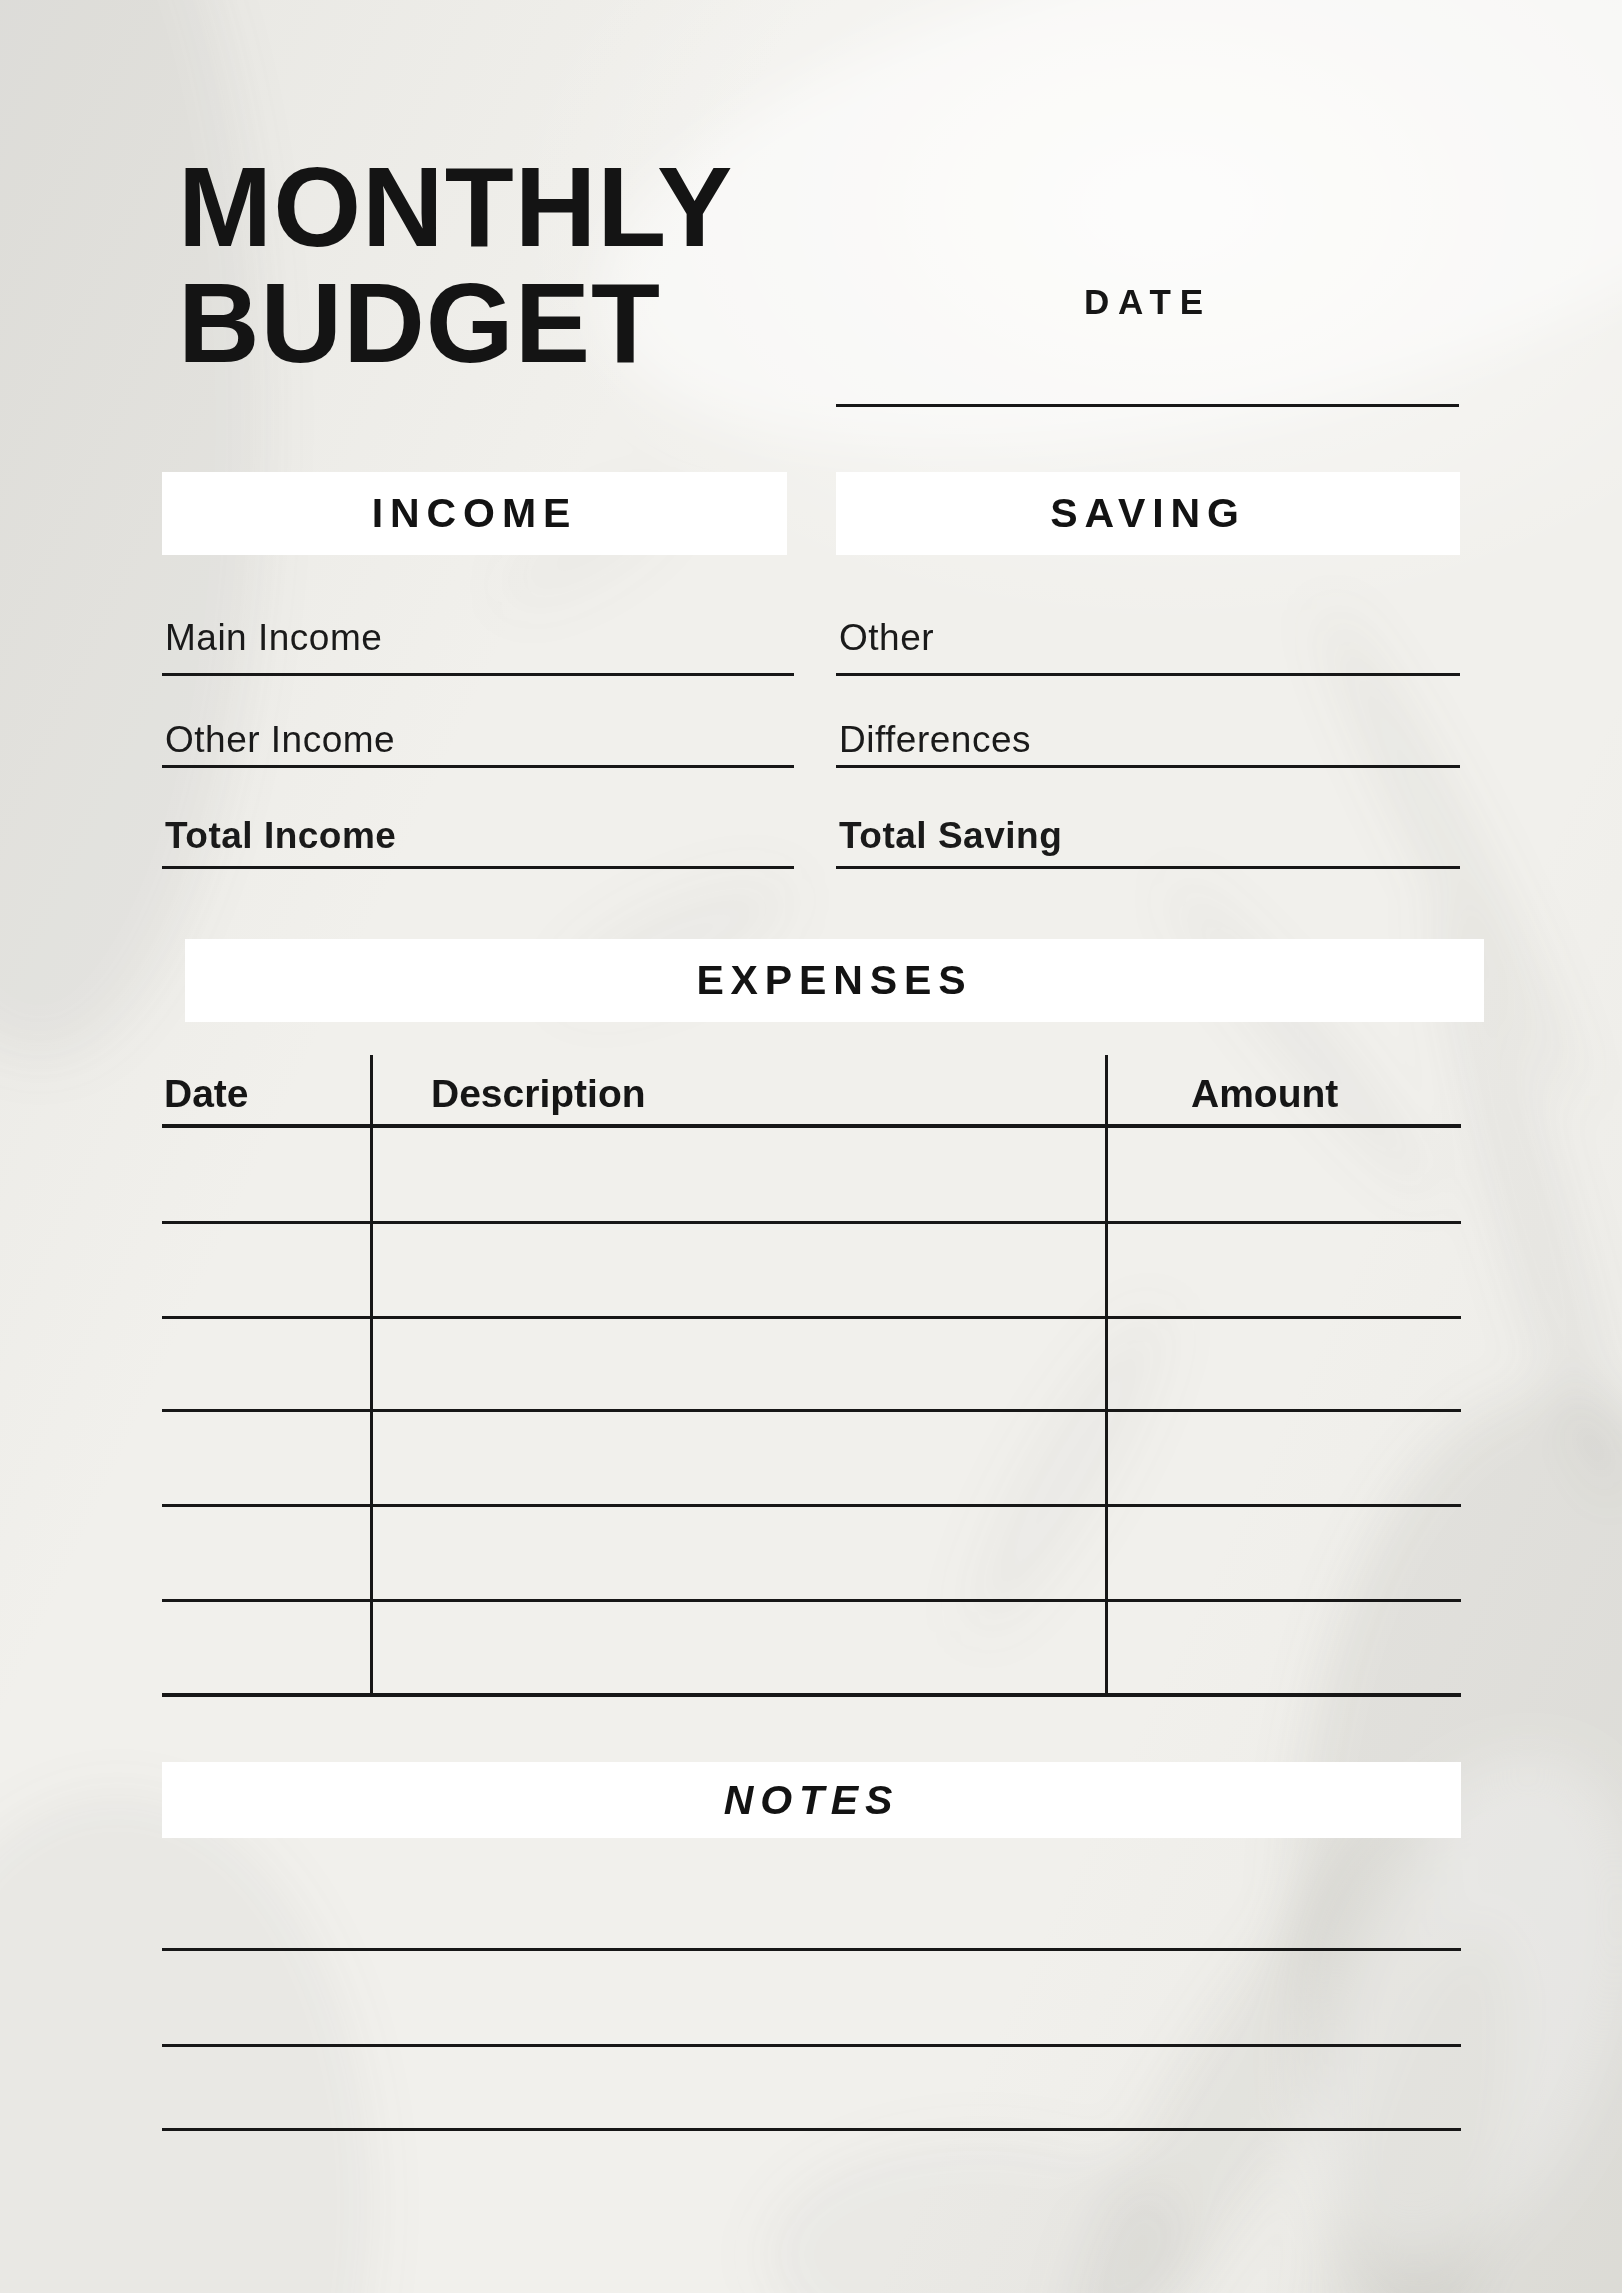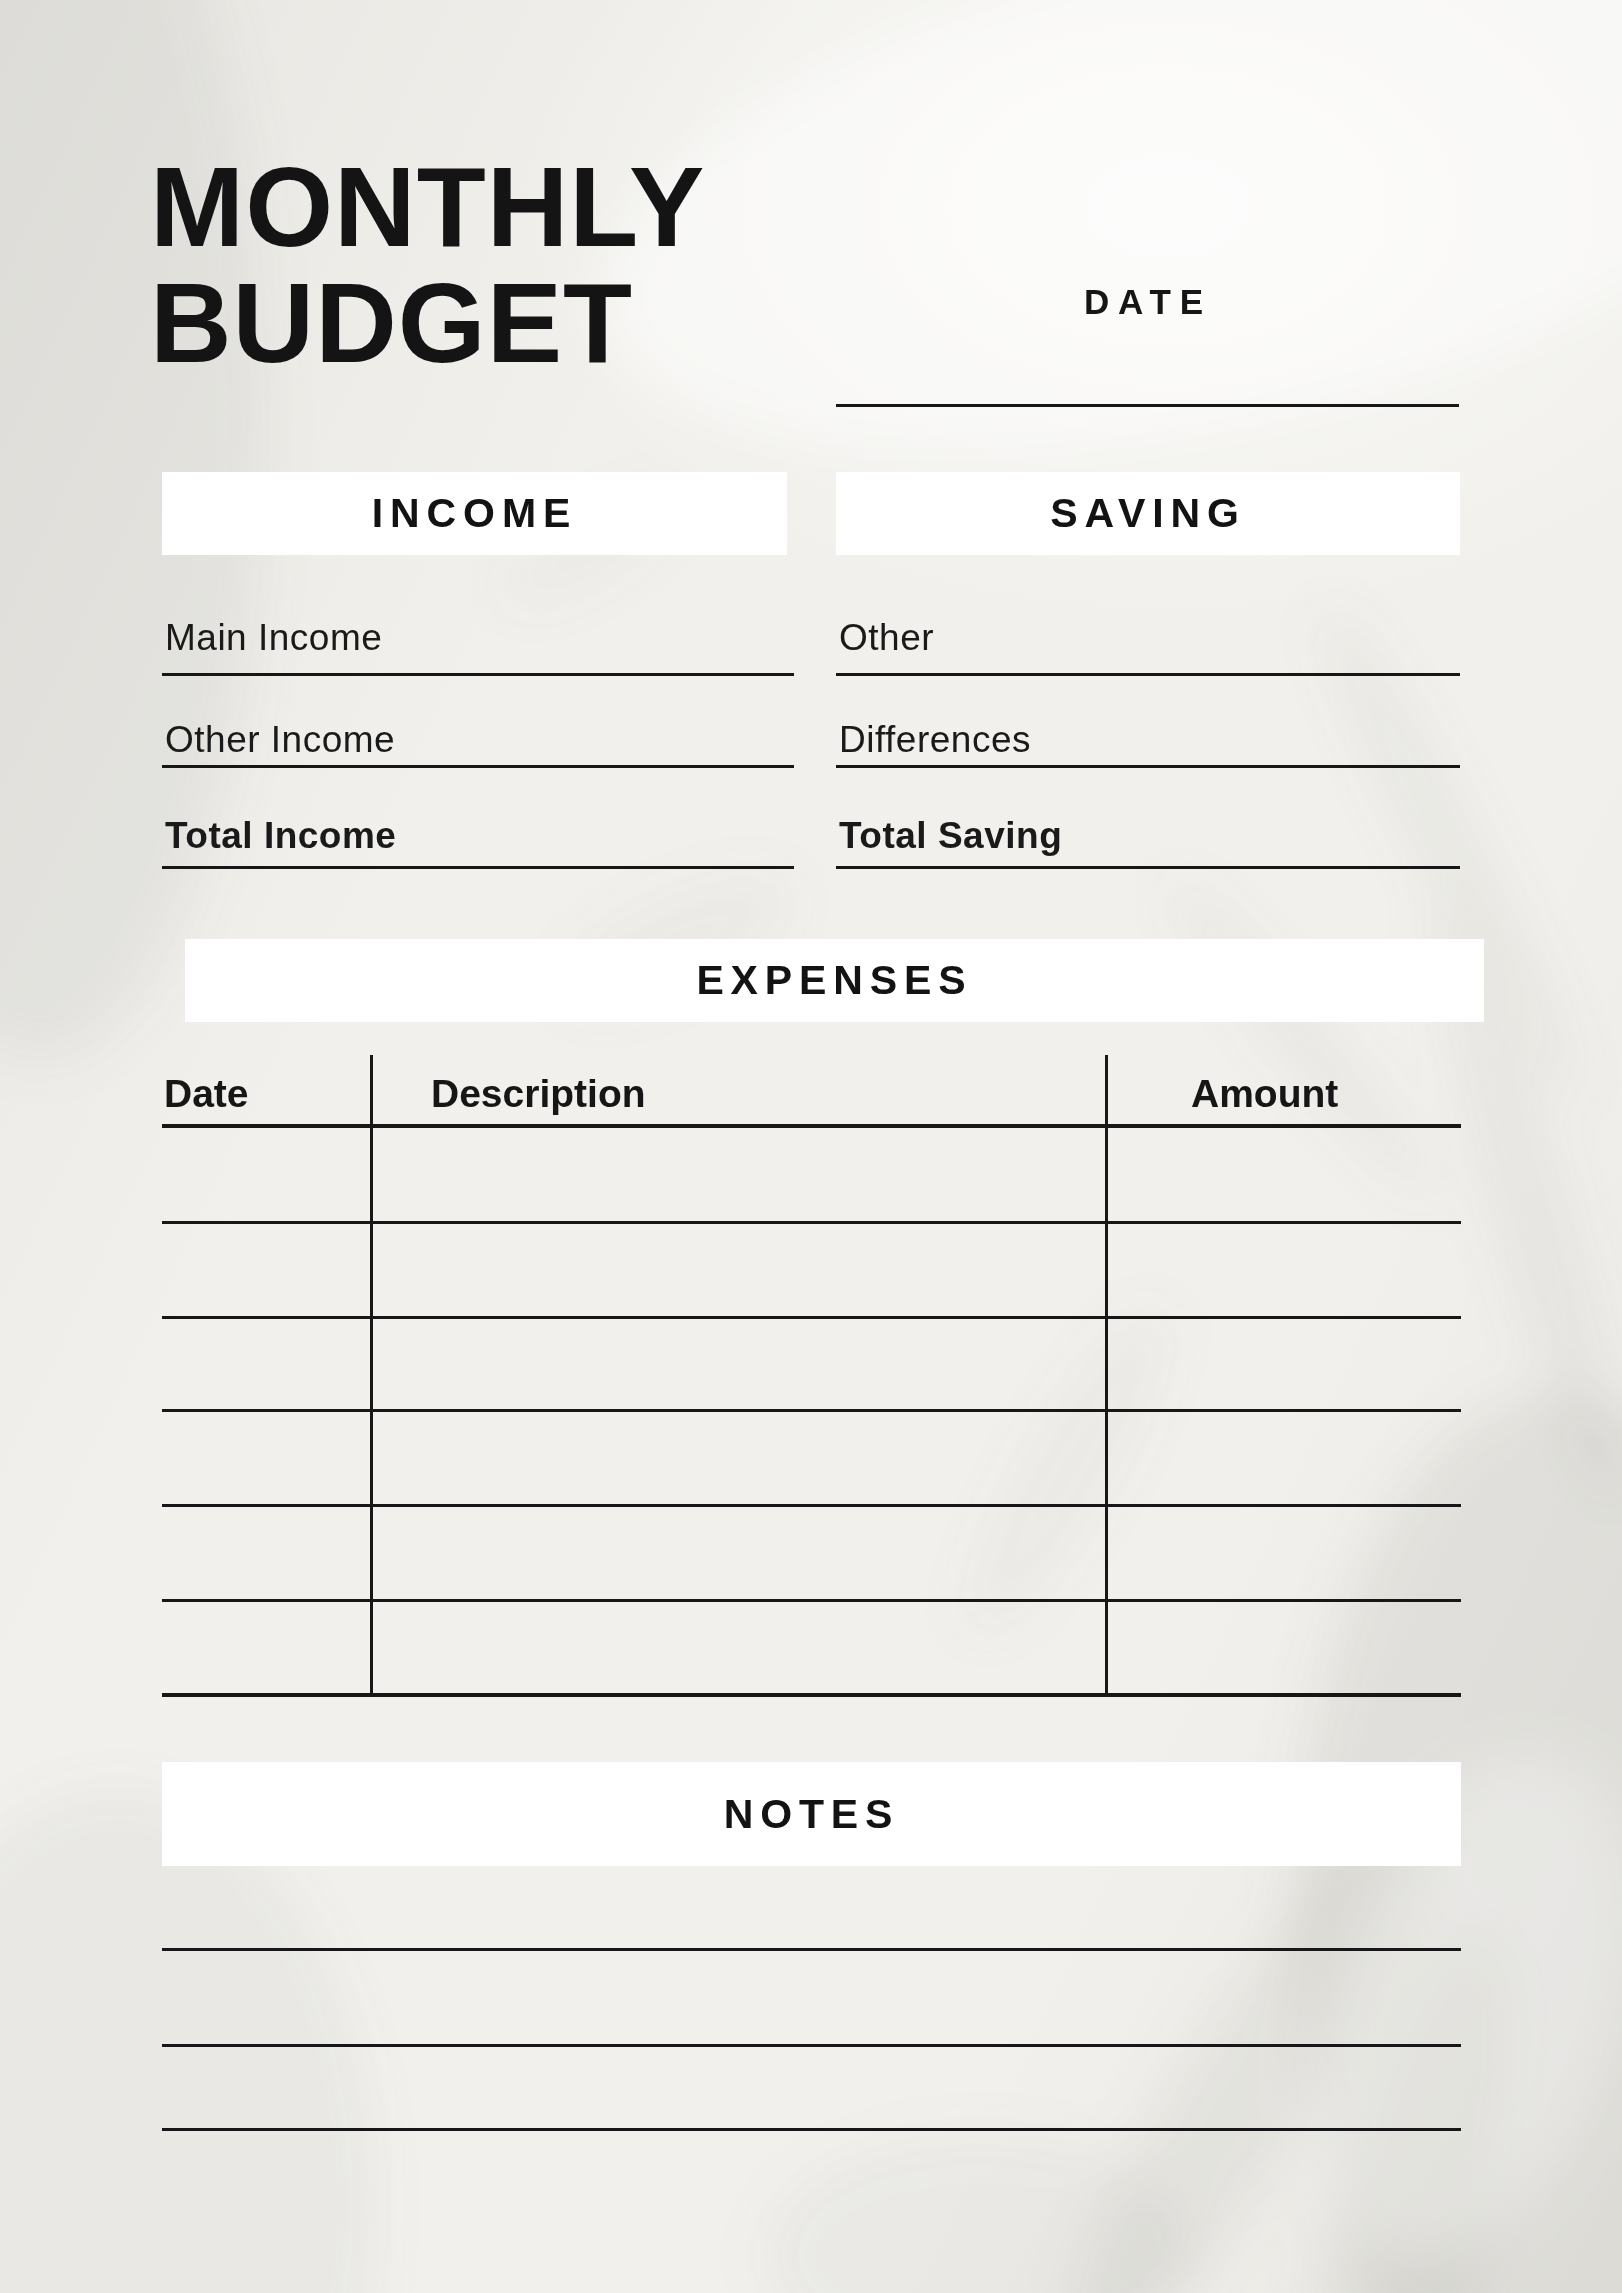--- a/index.html
+++ b/index.html
@@ -14,21 +14,21 @@
       linear-gradient(115deg, rgba(190,190,184,0.20) 0%, rgba(255,255,255,0) 30%),
       linear-gradient(295deg, rgba(190,190,184,0.16) 0%, rgba(255,255,255,0) 28%),
       radial-gradient(1078px 686px at 72% 9%, rgba(255,255,255,0.65), rgba(255,255,255,0) 62%),
       #f1f0ec;
   }
   .shadow-overlay{position:absolute;left:0;top:0;z-index:0;pointer-events:none;}
   .content{position:absolute;left:0;top:0;width:100%;height:100%;z-index:1;}
 
   .abs{position:absolute;}
   .title{
-    left:150px;top:149px;
+    left:178px;top:149px;
     font-size:113px;line-height:116px;font-weight:700;
     letter-spacing:1px;color:#141414;
   }
   .date-label{
     left:836px;top:282px;width:624px;text-align:center;
     font-size:35px;font-weight:700;letter-spacing:8.8px;color:#161616;
   }
   .hline{background:#171717;height:2.9px;}
   .hline.thick{height:3.9px;}
   .vline{background:#171717;width:2.9px;}
@@ -160,21 +160,21 @@
       <div class="cell cell-date"></div>
       <div class="cell cell-desc"></div>
       <div class="cell cell-amount"></div>
     </div>
     <div class="expense-row" style="top:1602px;height:91px;">
       <div class="cell cell-date"></div>
       <div class="cell cell-desc"></div>
       <div class="cell cell-amount"></div>
     </div>
 
-    <div class="abs bar" style="left:162px;top:1762px;width:1299px;height:104px;">
+    <div class="abs bar" style="left:162px;top:1762px;width:1299px;height:76px;font-style:italic;">
       <span>NOTES</span>
     </div>
     <div class="abs hline" style="left:162px;top:1948px;width:1299px;"></div>
     <div class="abs hline" style="left:162px;top:2044px;width:1299px;"></div>
     <div class="abs hline" style="left:162px;top:2128px;width:1299px;"></div>
 
   </div>
 </div>
 
 

